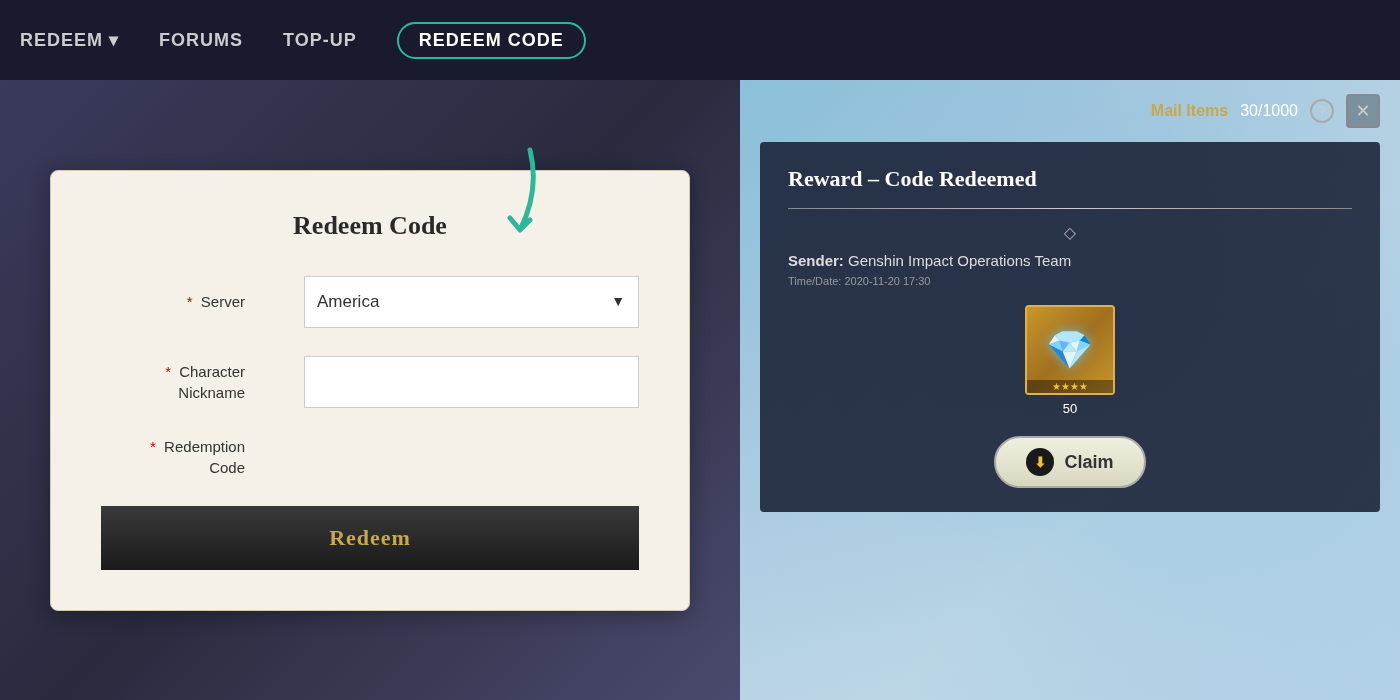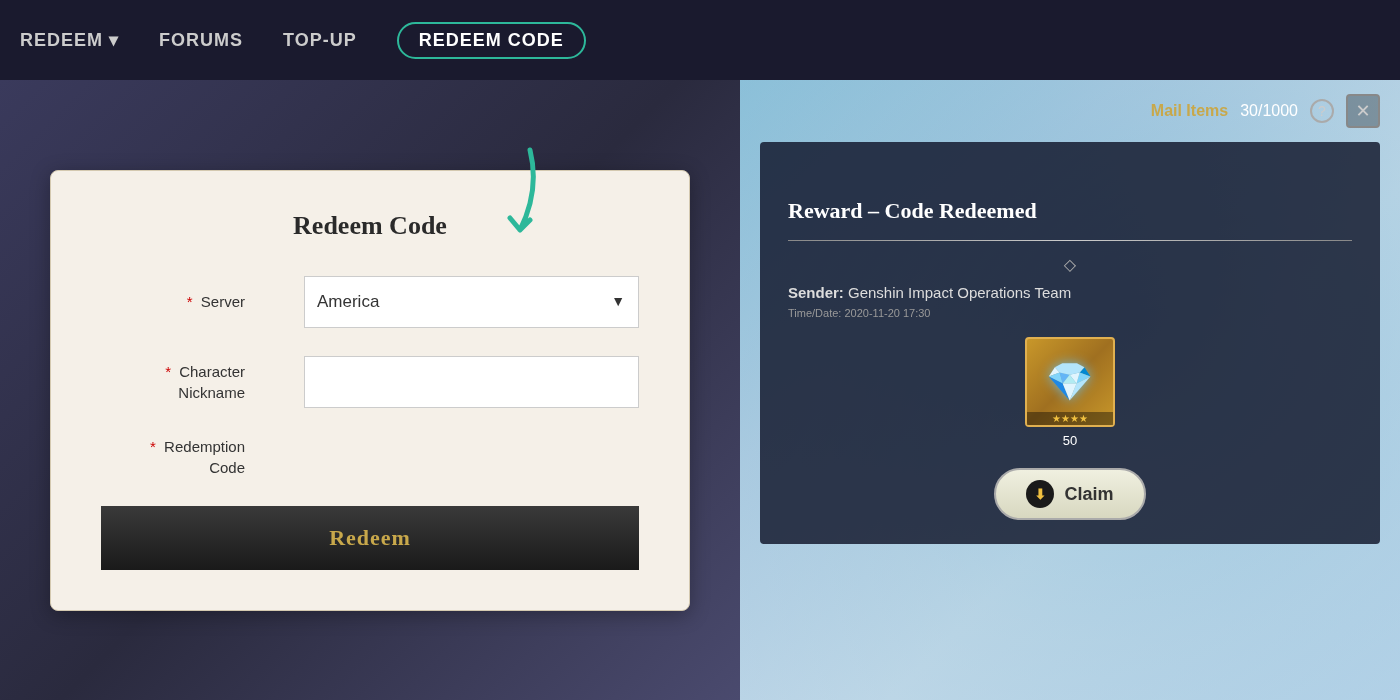--- a/index.html
+++ b/index.html
@@ -243,21 +243,20 @@
       padding: 24px 28px;
       color: #fff;
     }
 
     .reward-title {
       font-size: 22px;
       font-weight: bold;
       color: #fff;
       margin-bottom: 16px;
       font-family: Georgia, serif;
-      margin-top: 32px;
     }
 
     .divider-line {
       height: 1px;
       background: linear-gradient(to right, #888, #ccc, #888);
       margin-bottom: 14px;
     }
 
     .diamond-decoration {
       text-align: center;

